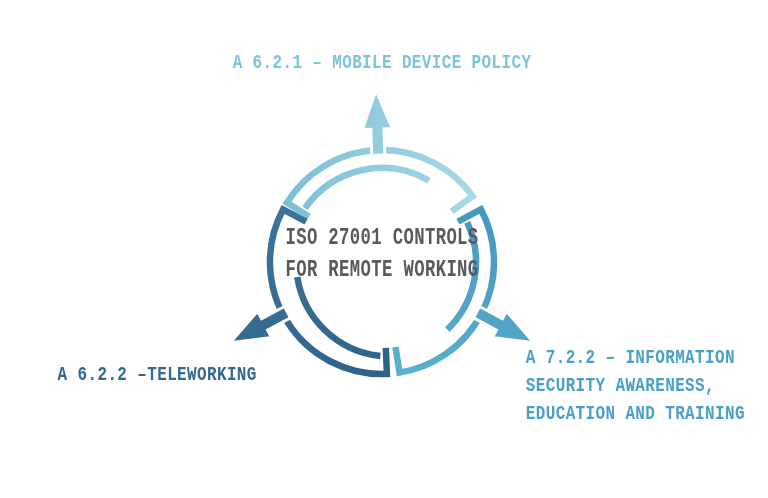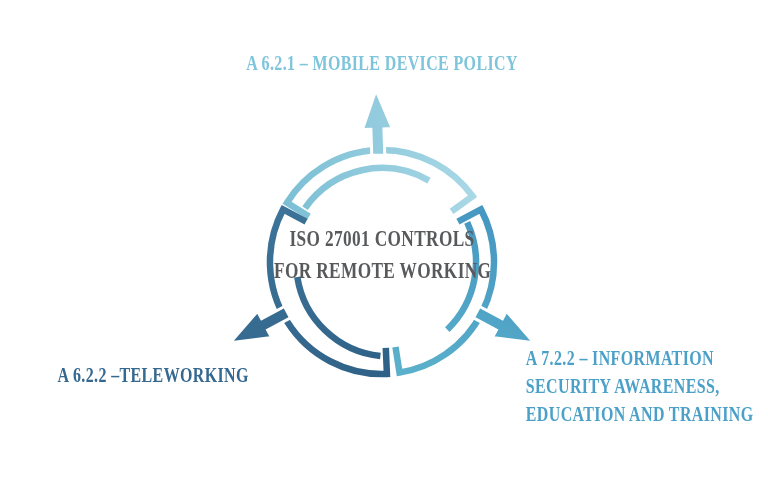--- a/index.html
+++ b/index.html
@@ -6,21 +6,21 @@
     margin: 0;
     padding: 0;
     background: #ffffff;
   }
   .stage {
     position: relative;
     width: 768px;
     height: 498px;
     background: #ffffff;
     overflow: hidden;
-    font-family: Liberation Serif, serif;
+    font-family: Liberation Mono, monospace;
   }
   .stage svg {
     position: absolute;
     left: 0;
     top: 0;
   }
   .lbl {
     position: absolute;
     font-weight: bold;
     font-size: 21px;

